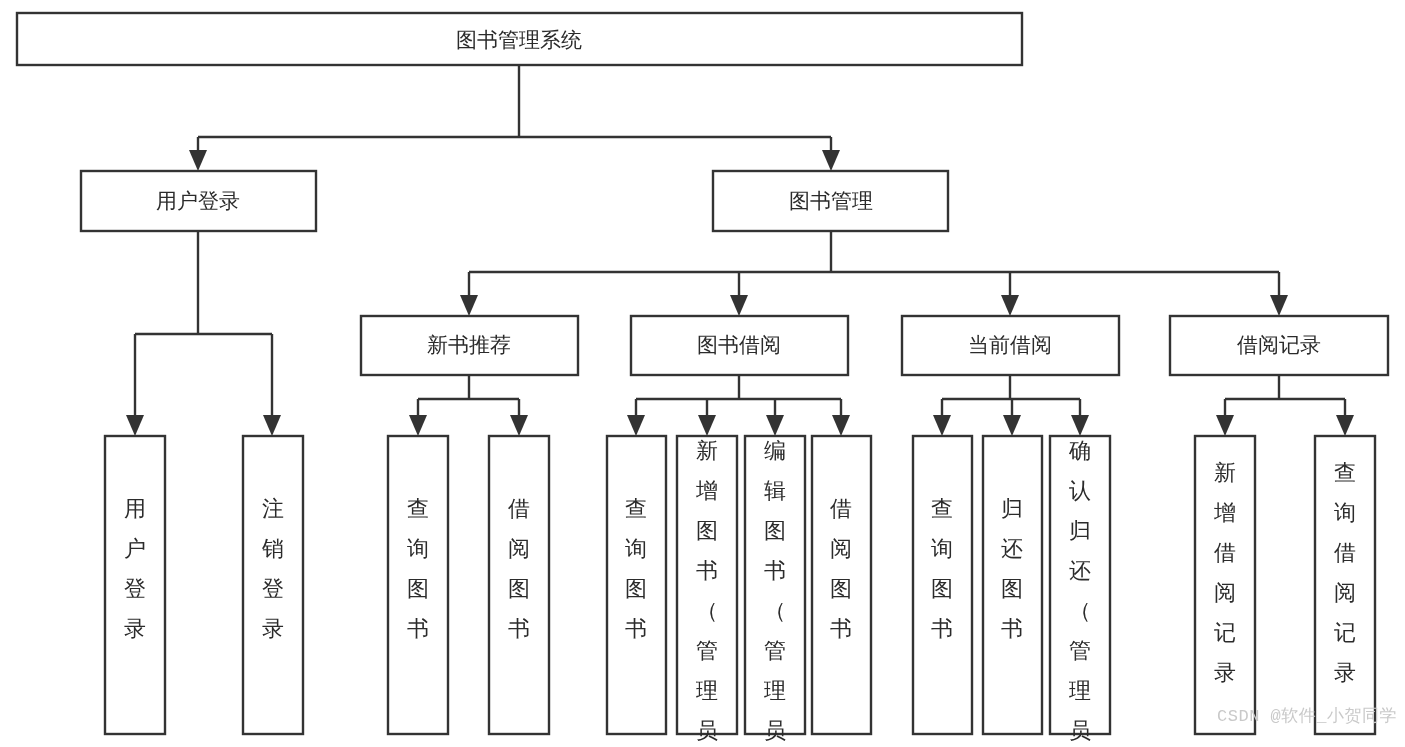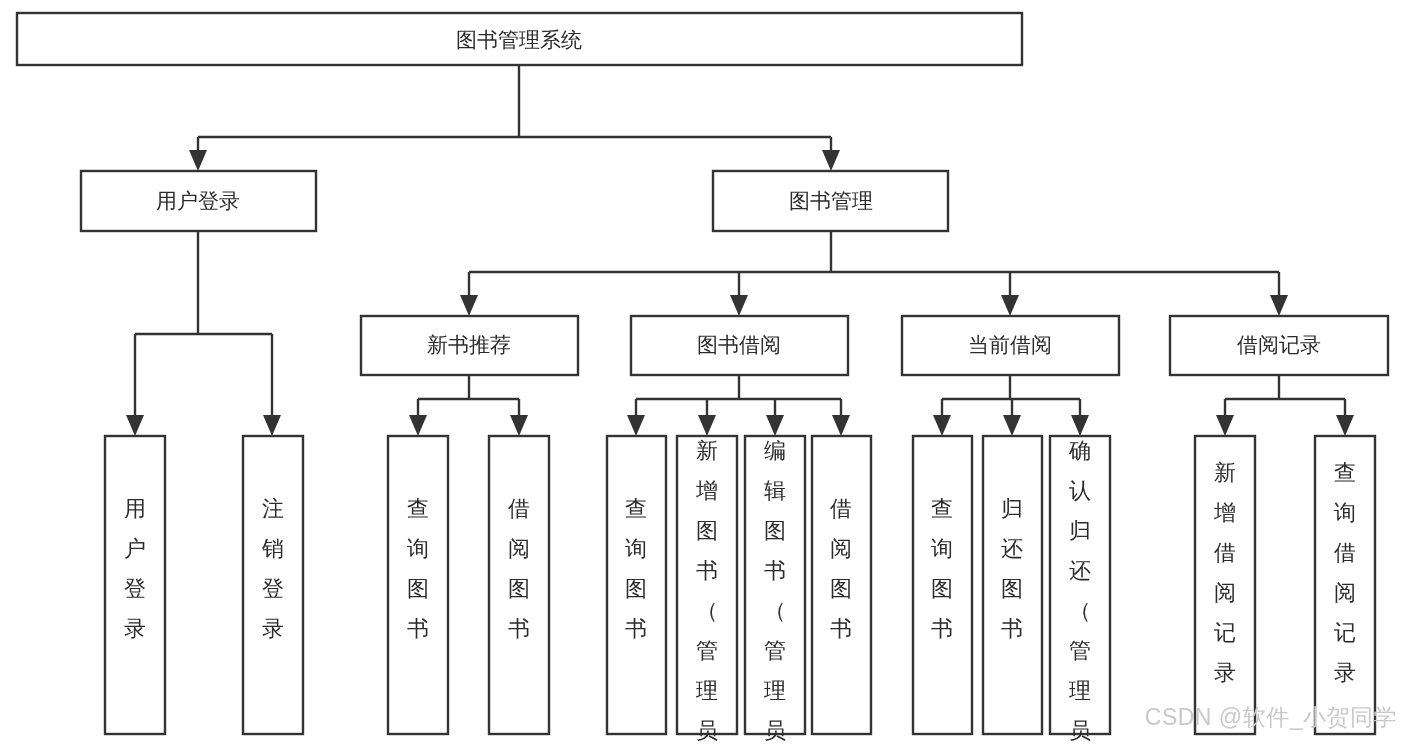--- a/index.html
+++ b/index.html
@@ -52,23 +52,23 @@
     stroke-linecap: butt;
     stroke-linejoin: miter;
   }
   .arrow-head {
     fill: #333333;
     stroke: none;
   }
   .watermark {
     position: absolute;
     right: 8px;
-    bottom: 6px;
-    font-family: Liberation Sans, sans-serif;
-    font-size: 23px;
+    bottom: 12px;
+    font-family: Liberation Mono, monospace;
+    font-size: 17px;
     color: #c9c9c9;
     letter-spacing: 0.5px;
     white-space: nowrap;
     user-select: none;
   }
 </style>
 </head>
 <body>
 
 <div id="diagram-root">

